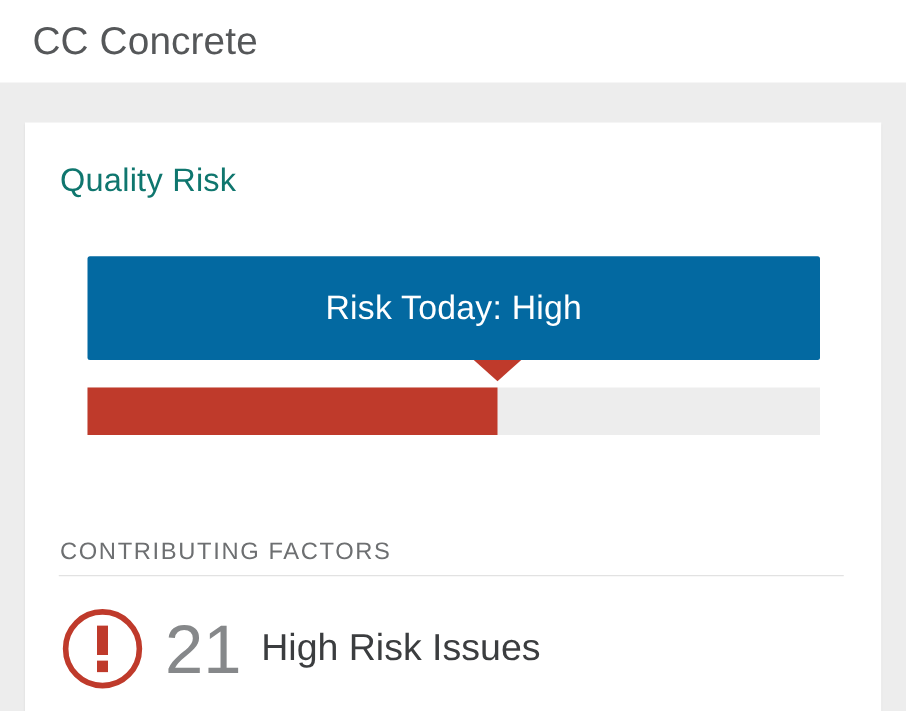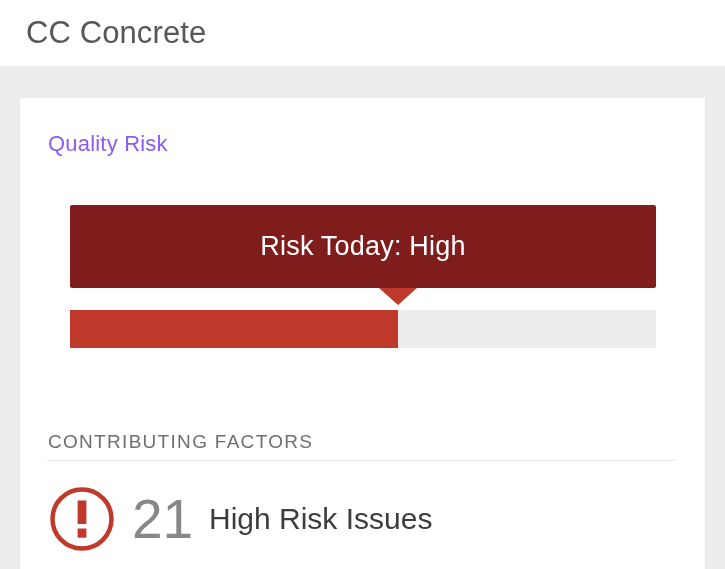--- a/index.html
+++ b/index.html
@@ -55,23 +55,23 @@
     height: 500px;
     background: #ffffff;
     box-sizing: border-box;
     box-shadow: 0 1px 2px rgba(0,0,0,0.08);
   }
 
   .card-title {
     position: absolute;
     left: 28px;
     top: 29px;
-    font-size: 22px;
-    font-weight: 400;
-    color: #8b5cf6;
+    font-size: 26px;
+    font-weight: 400;
+    color: #0f766e;
     letter-spacing: 0.2px;
     line-height: 34px;
     white-space: nowrap;
   }
 
   
   .risk-callout {
     position: absolute;
     left: 50px;
     top: 107px;
@@ -188,21 +188,21 @@
 <div id="app">
 
   <div class="topbar">
     <div class="topbar-title">CC Concrete</div>
   </div>
 
   <div class="card">
 
     <div class="card-title">Quality Risk</div>
 
-    <div class="risk-callout" style="background: #7f1d1d;">
+    <div class="risk-callout" style="background: #0369a1;">
       <div class="risk-callout-label">Risk Today: High</div>
     </div>
     <div class="risk-callout-arrow" style="border-top-color: rgb(191, 58, 43); left: 359.16px;"></div>
 
     <div class="risk-meter" style="background: rgb(237, 237, 237);">
       <div class="risk-meter-fill" style="width: 56%; background: rgb(191, 58, 43);"></div>
     </div>
 
     <div class="section-heading">CONTRIBUTING FACTORS</div>
     <div class="section-divider"></div>

